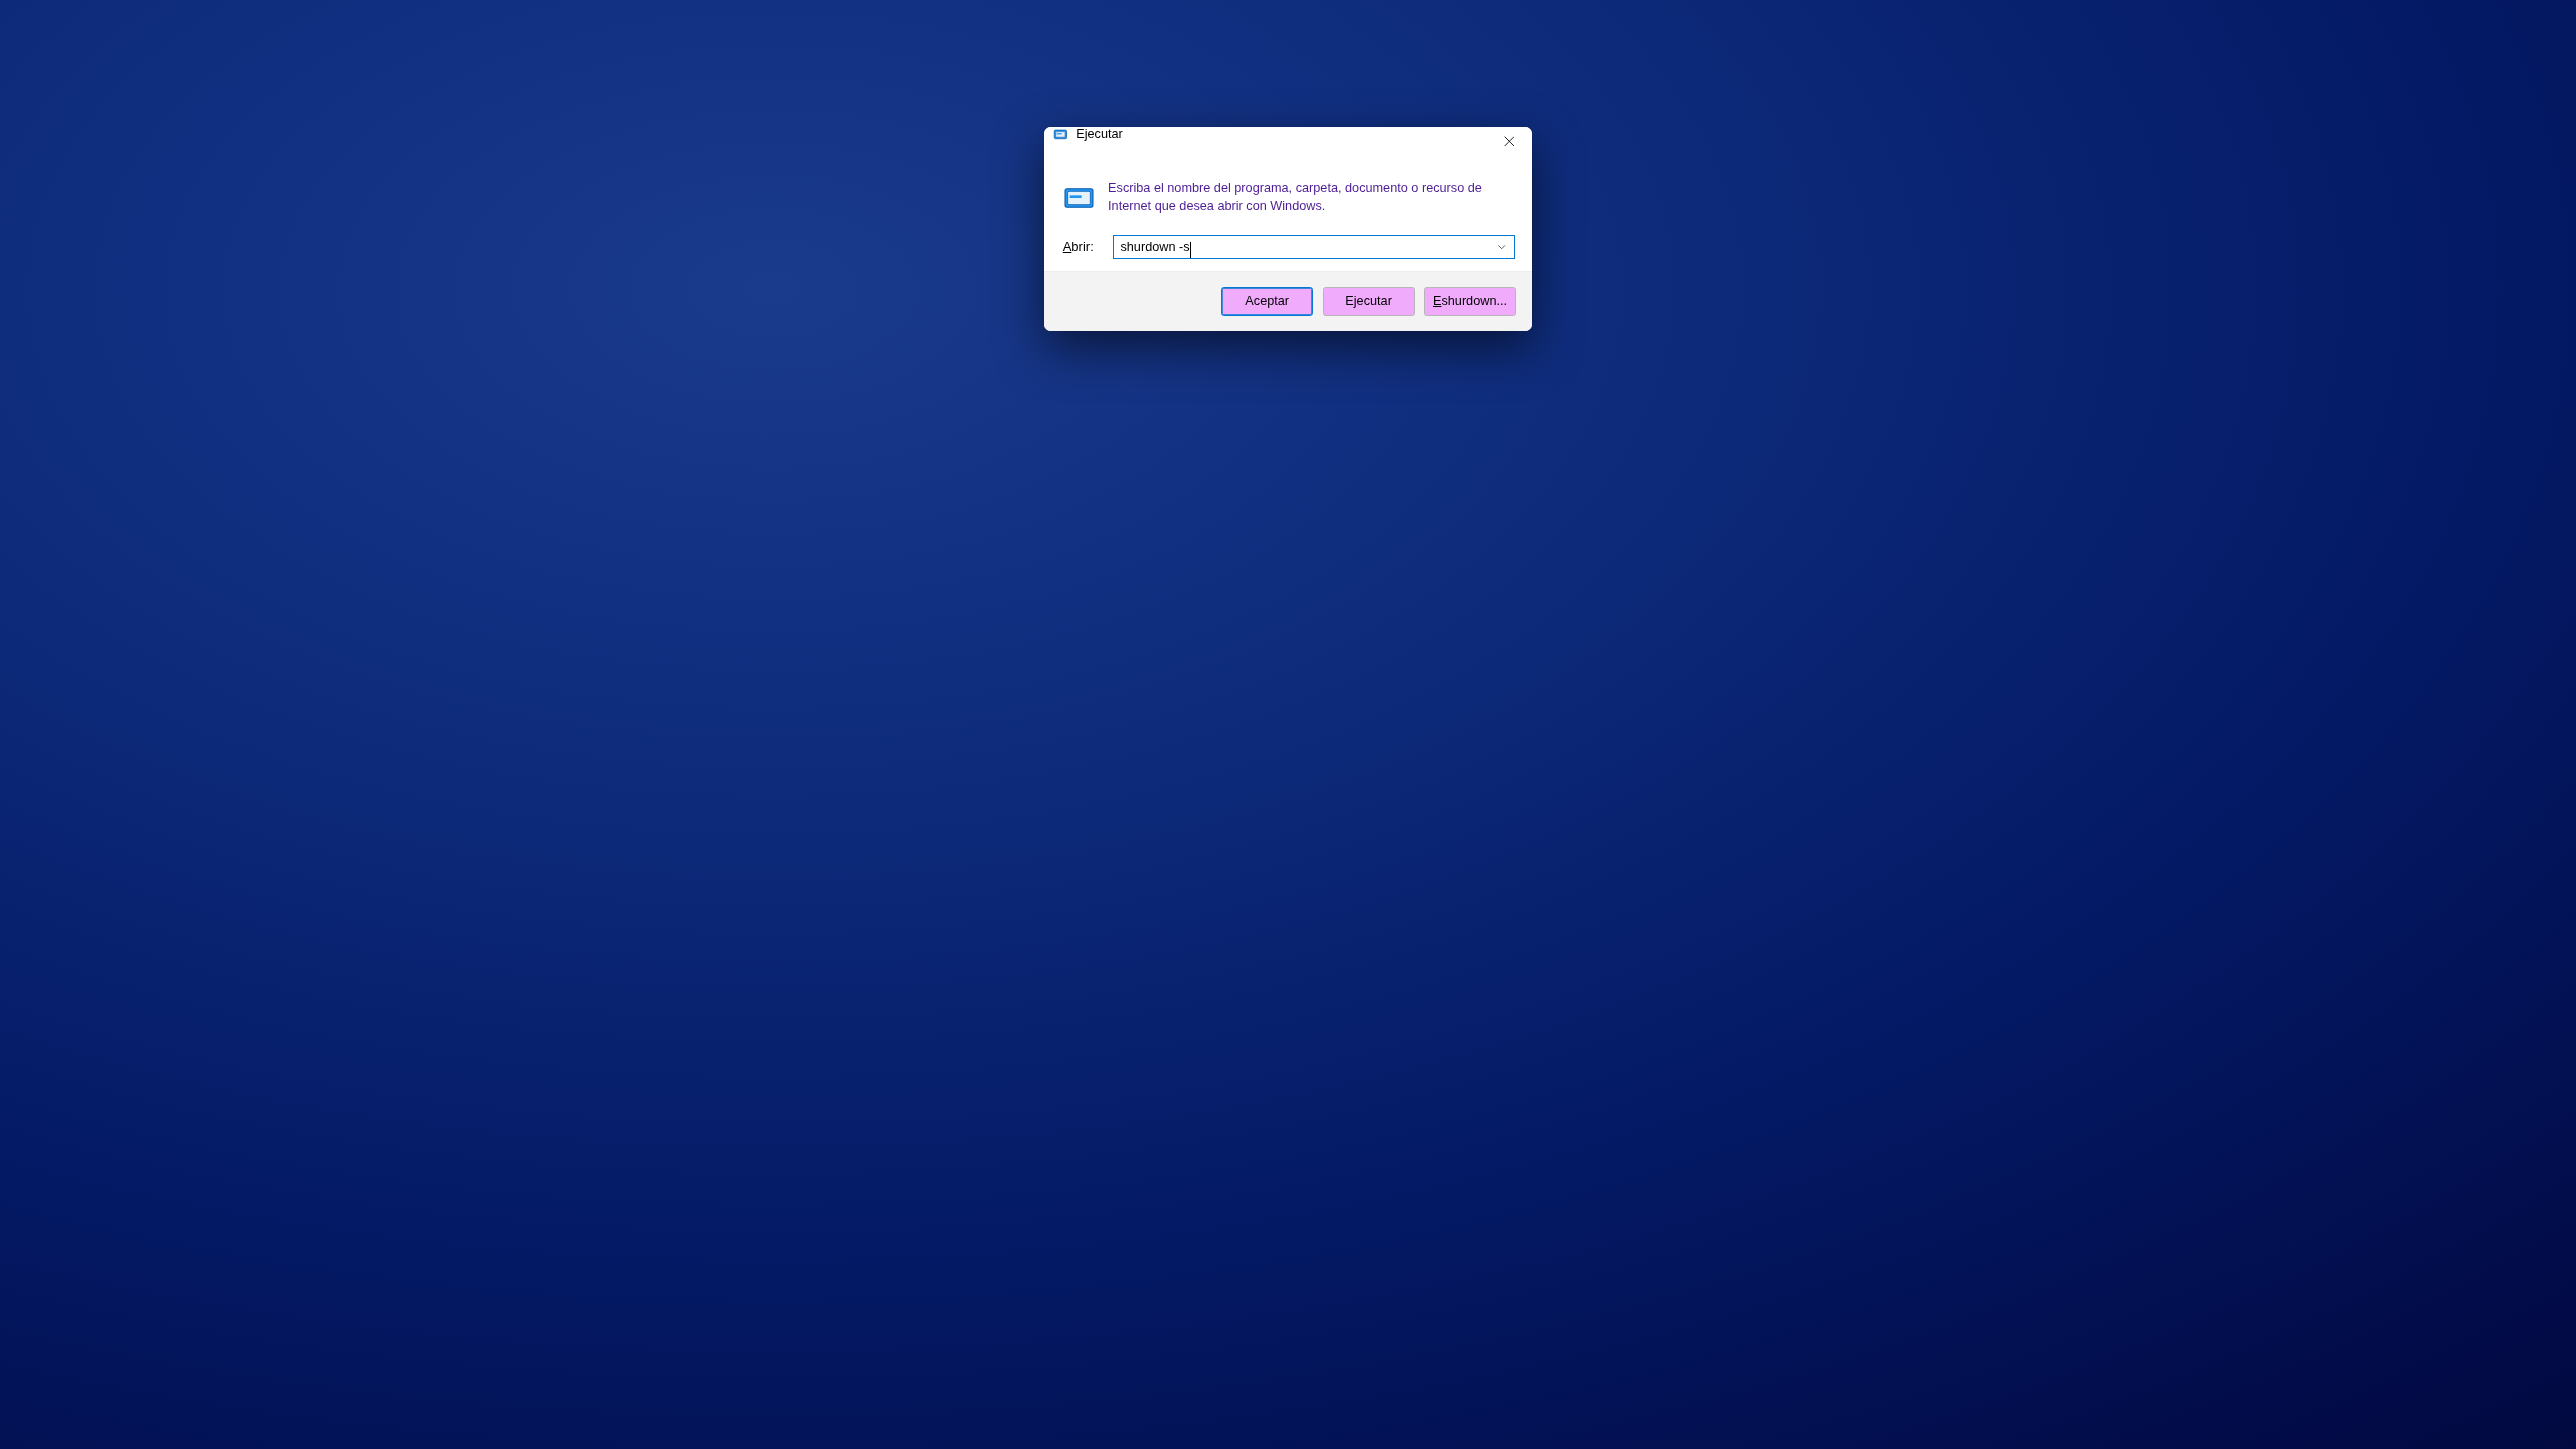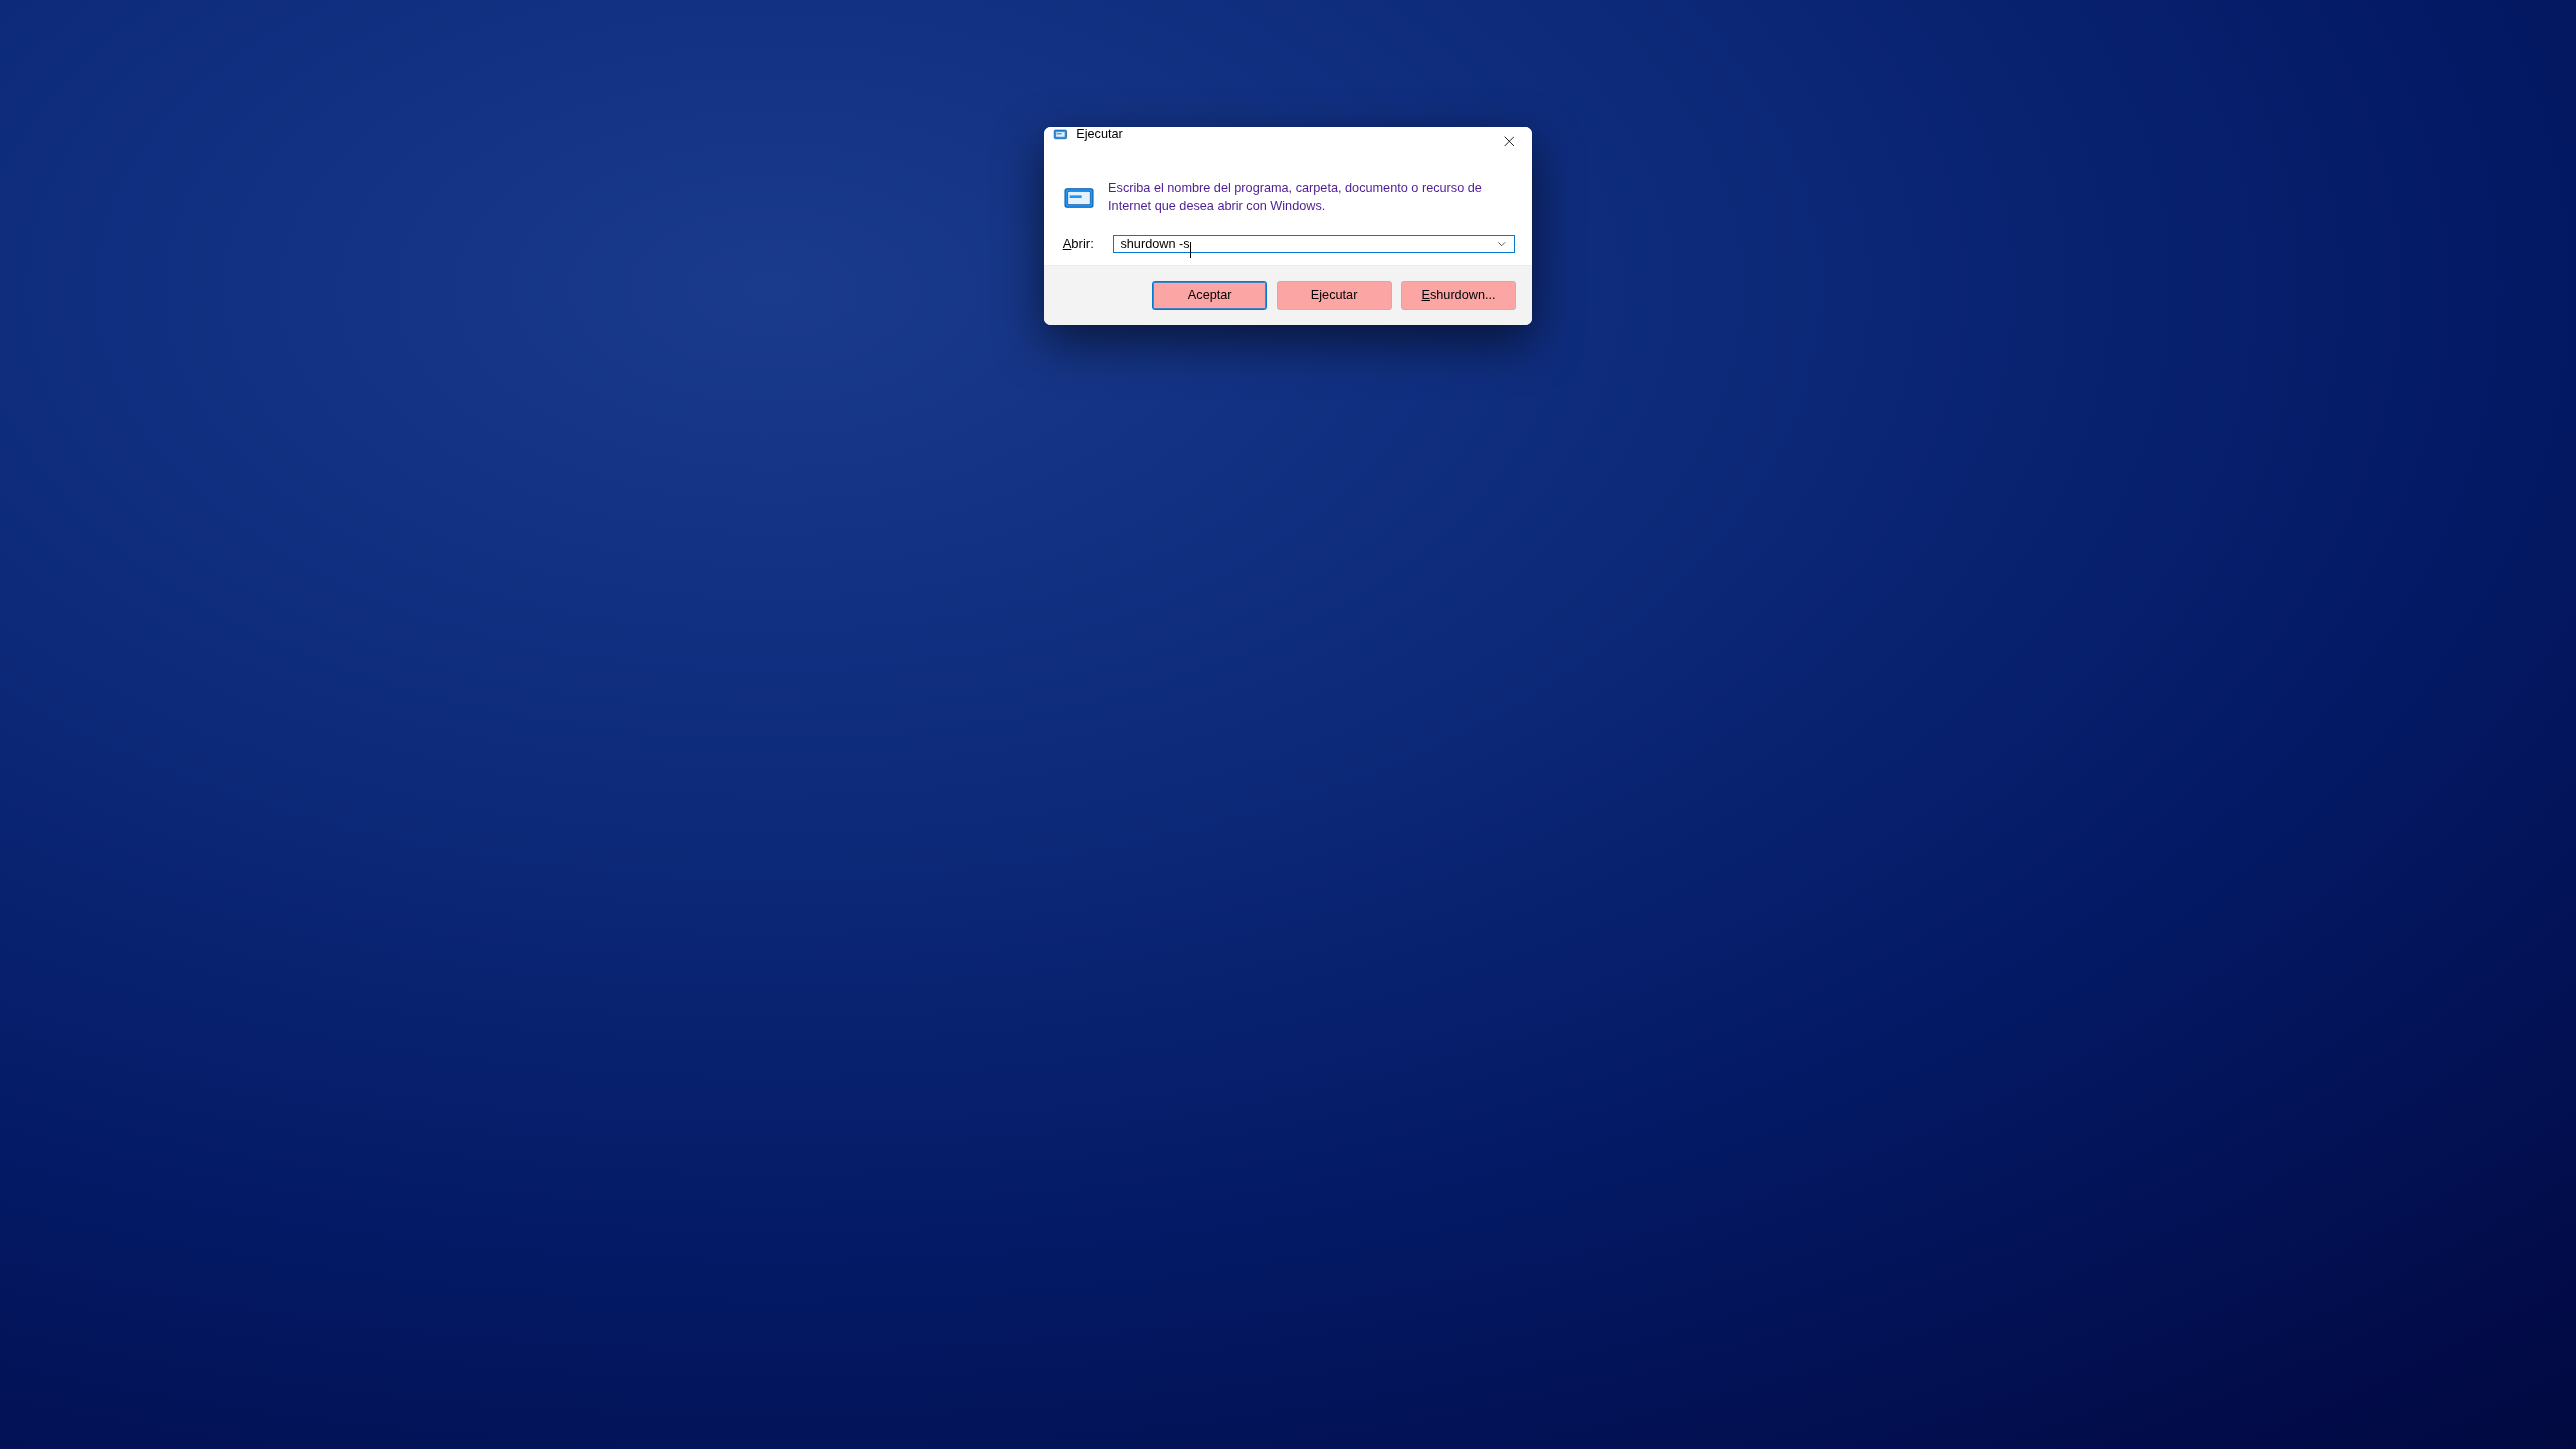--- a/index.html
+++ b/index.html
@@ -77,21 +77,21 @@
       padding-left: 1.3px;
     }
     .input-label .ul { text-decoration: underline; }
     .combo {
       flex: 1;
       position: relative;
       display: flex;
       align-items: flex-end;
       border: 1px solid #0078d4;
       background: #ffffff;
-      height: 18px;
+      height: 24px;
     }
     .combo-input {
       flex: 1;
       border: none;
       outline: none;
       font-size: 12.7px;
       font-family: inherit;
       padding: 0 6.7px;
       height: 100%;
       color: #000;
@@ -115,25 +115,25 @@
     }
     .footer {
       background: #f3f3f3;
       padding: 14.8px 16px;
       display: flex;
       justify-content: flex-end;
       gap: 9.4px;
       border-top: 0.7px solid #ececec;
     }
     .btn {
-      width: 115px;
+      width: 92px;
       height: 29.5px;
       font-size: 12.7px;
       font-family: inherit;
-      background: #fca5a5;
+      background: #f0abfc;
       border: 0.7px solid #b6b6b6;
       border-radius: 2.7px;
       cursor: pointer;
       color: #000;
     }
     .btn.primary {
       border: 1px solid #0078d4;
       box-shadow: inset 0 0 0 0.7px #0078d4;
     }
     .btn .ul { text-decoration: underline; }

